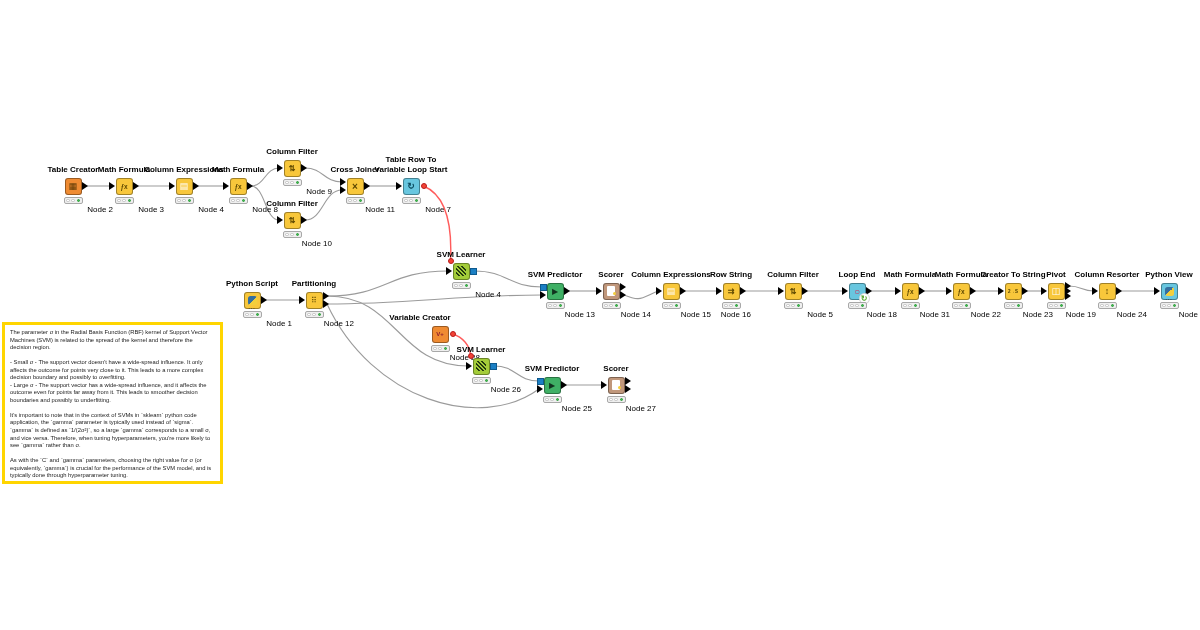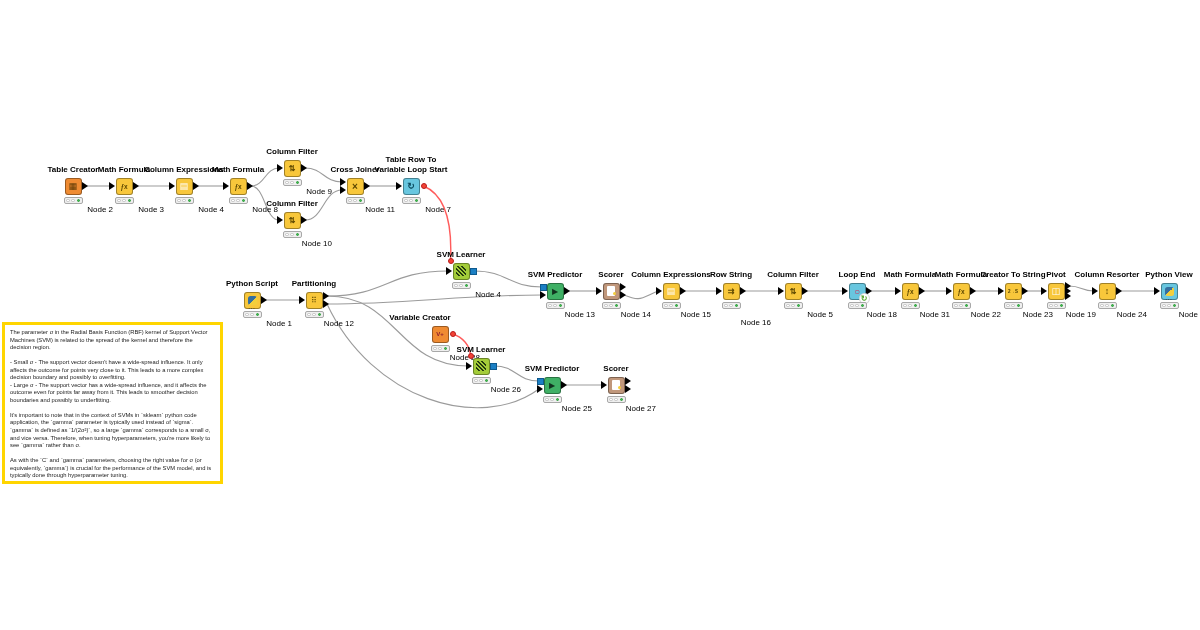--- a/index.html
+++ b/index.html
@@ -210,21 +210,21 @@
         <i class="on"></i>
       </div>
       <div class="nname" style="left: 631px; top: 310px; width: 80px;">Node 15</div>
       <div class="nlabel" style="left: 661px; top: 269.5px; width: 140px;">Row String</div>
       <div class="icon yellow" style="left: 722.5px; top: 282.5px; color: rgb(92, 71, 0); font-size: 8px; font-weight: bold;">⇉<span class="port tri" style="top: 3.5px; left: -8px;"></span><span class="port tri" style="top: 3.5px; left: 16px;"></span></div>
       <div class="traffic" style="left: 721.5px; top: 302px;">
         <i></i>
         <i></i>
         <i class="on"></i>
       </div>
-      <div class="nname" style="left: 691px; top: 310px; width: 80px; margin-top: 8px;">Node 16</div>
+      <div class="nname" style="left: 671px; top: 310px; width: 80px;">Node 16</div>
       <div class="nlabel" style="left: 723px; top: 269.5px; width: 140px;">Column Filter</div>
       <div class="icon yellow" style="left: 784.5px; top: 282.5px; color: rgb(92, 71, 0); font-size: 8px; font-weight: bold;">⇅<span class="port tri" style="top: 3.5px; left: -8px;"></span><span class="port tri" style="top: 3.5px; left: 16px;"></span></div>
       <div class="traffic" style="left: 783.5px; top: 302px;">
         <i></i>
         <i></i>
         <i class="on"></i>
       </div>
       <div class="nname" style="left: 753px; top: 310px; width: 80px;">Node 5</div>
       <div class="nlabel" style="left: 787px; top: 269.5px; width: 140px;">Loop End</div>
       <div class="icon cyan" style="left: 848.5px; top: 282.5px; color: rgb(207, 49, 89); font-size: 10px; font-weight: bold;">○<span class="port tri" style="top: 3.5px; left: -8px;"></span><span class="port tri" style="top: 3.5px; left: 16px;"></span><span class="badge">↻</span></div>

